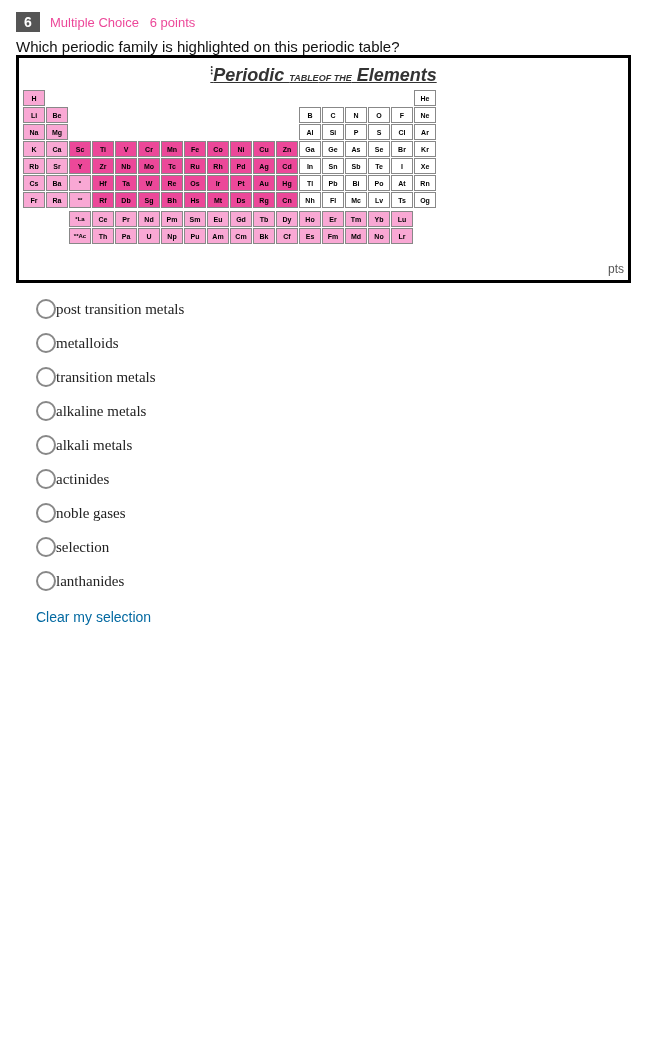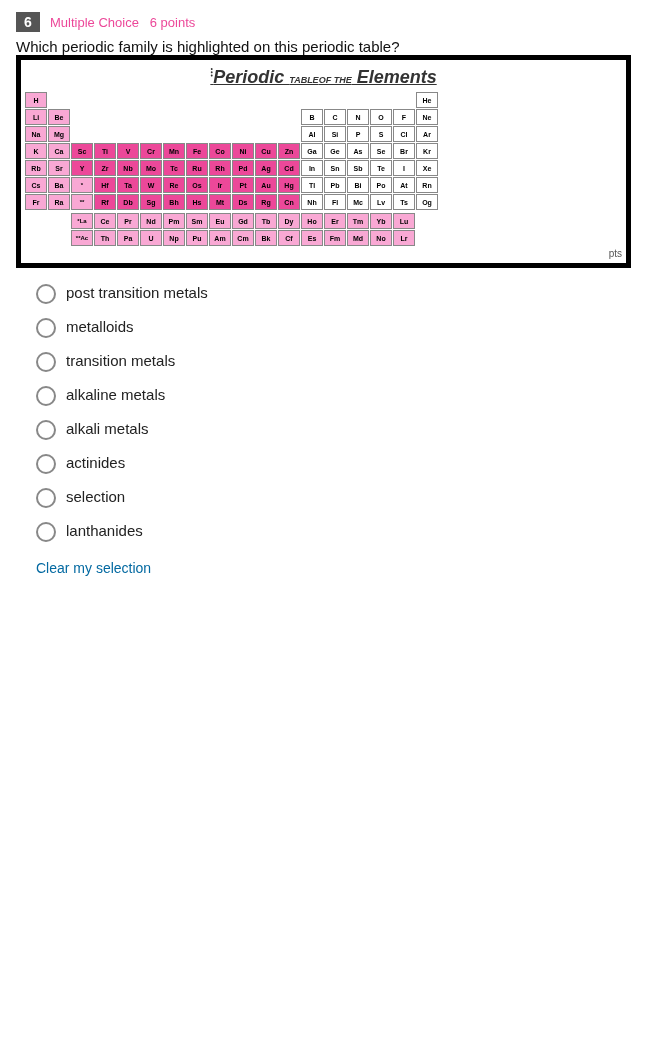--- a/index.html
+++ b/index.html
@@ -42,21 +42,21 @@
     }
 
     .question-text {
       font-size: 15px;
       color: #111;
       font-weight: normal;
     }
 
     
     .periodic-table-wrapper {
-      border: 5px solid #000000;
+      border: 3px solid #000000;
       background: #fff;
       padding: 4px;
       margin-bottom: 16px;
       position: relative;
     }
 
     .periodic-table-title {
       text-align: center;
       font-size: 18px;
       font-weight: bold;
@@ -107,40 +107,40 @@
     .cell-empty {
       border: none;
       background: transparent;
     }
 
     .lanthanide-row {
       margin-top: 2px;
     }
 
     .pts-label {
-      font-size: 10px;
+      font-size: 12px;
       color: #555;
       text-align: right;
-      margin-top: 2px;
+      margin-top: 18px;
     }
 
     
     .answer-choices {
       display: flex;
       flex-direction: column;
       gap: 14px;
       margin-top: 8px;
       padding-left: 20px;
     }
 
     .answer-option {
       display: flex;
-      align-items: flex-start;
-      gap: 10px;
+      align-items: center;
       cursor: pointer;
+      font-family: Liberation Serif, serif;
     }
 
     .radio-circle {
       width: 20px;
       height: 20px;
       border-radius: 50%;
       border: 2px solid #888;
       background: #fff;
       flex-shrink: 0;
       display: flex;
@@ -393,20 +393,24 @@
       <div class="answer-option">
         <div class="radio-circle"></div>
         <span class="answer-label">alkali metals</span>
       </div>
       <div class="answer-option">
         <div class="radio-circle"></div>
         <span class="answer-label">actinides</span>
       </div>
       <div class="answer-option">
         <div class="radio-circle"></div>
+        <span class="answer-label">noble gases</span>
+      </div>
+      <div class="answer-option">
+        <div class="radio-circle"></div>
         <span class="answer-label">selection</span>
       </div>
       <div class="answer-option">
         <div class="radio-circle"></div>
         <span class="answer-label">lanthanides</span>
       </div>
     </div>
 
   <div class="clear-selection">Clear my selection</div>
 

